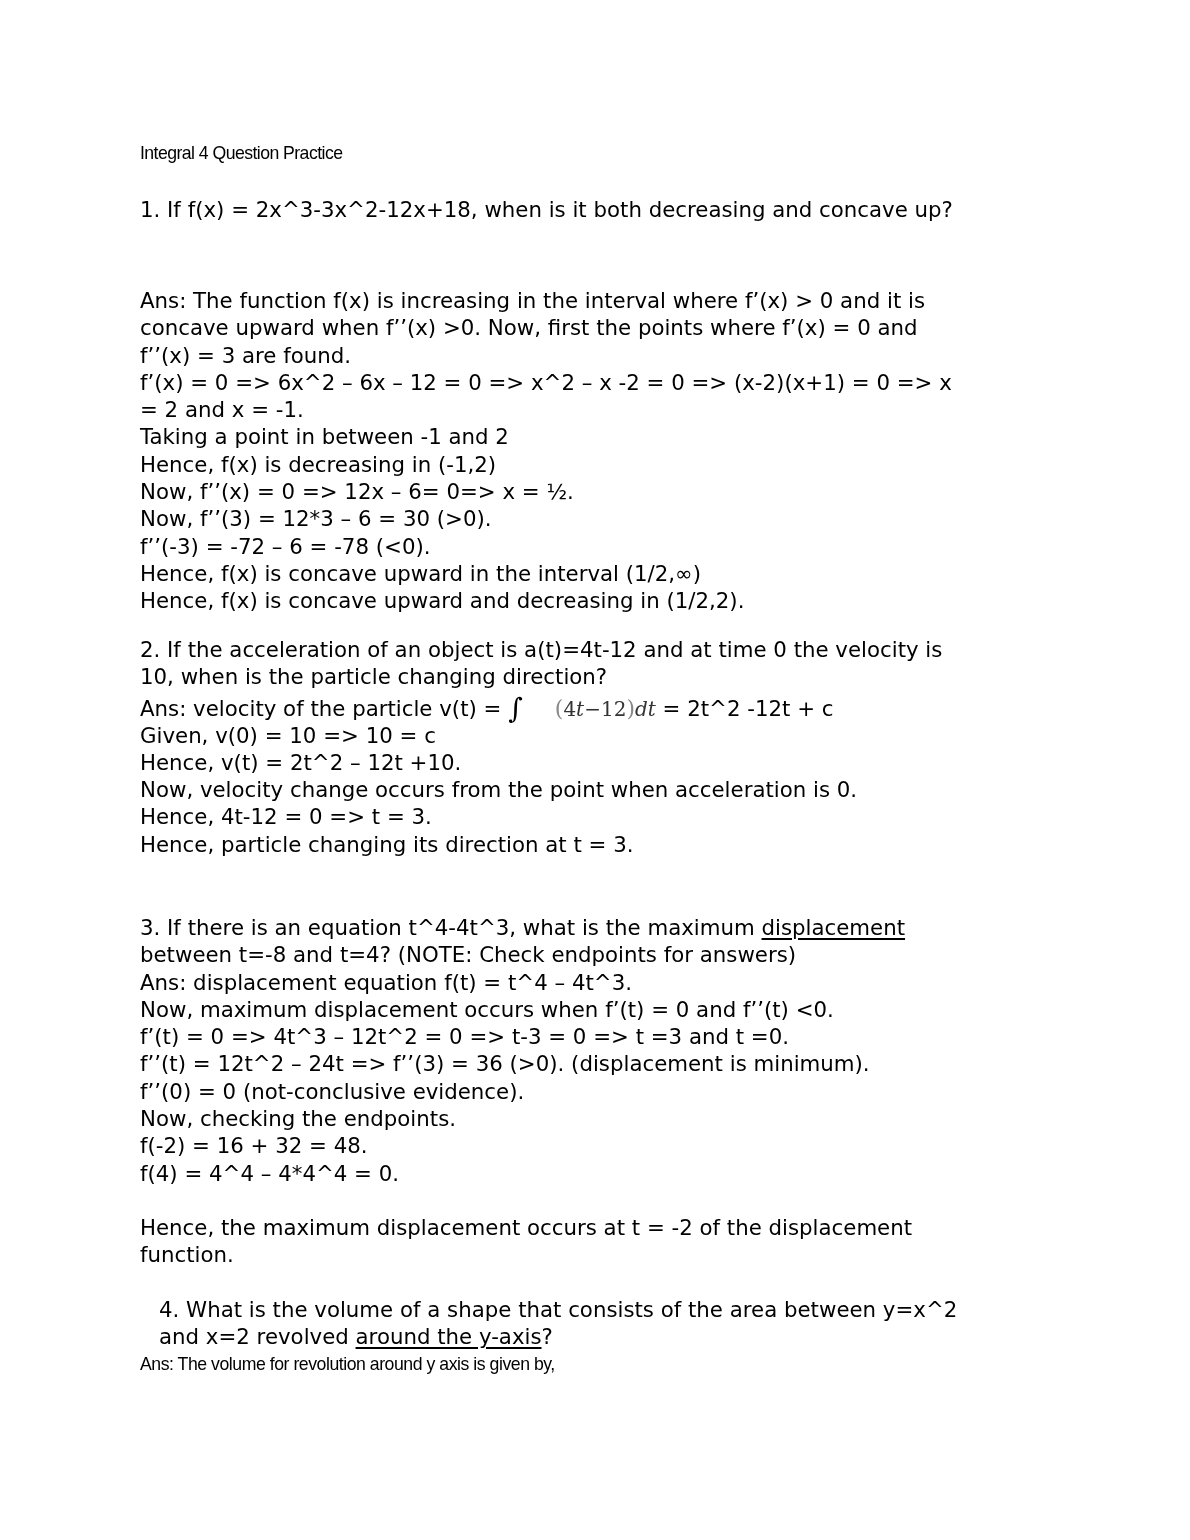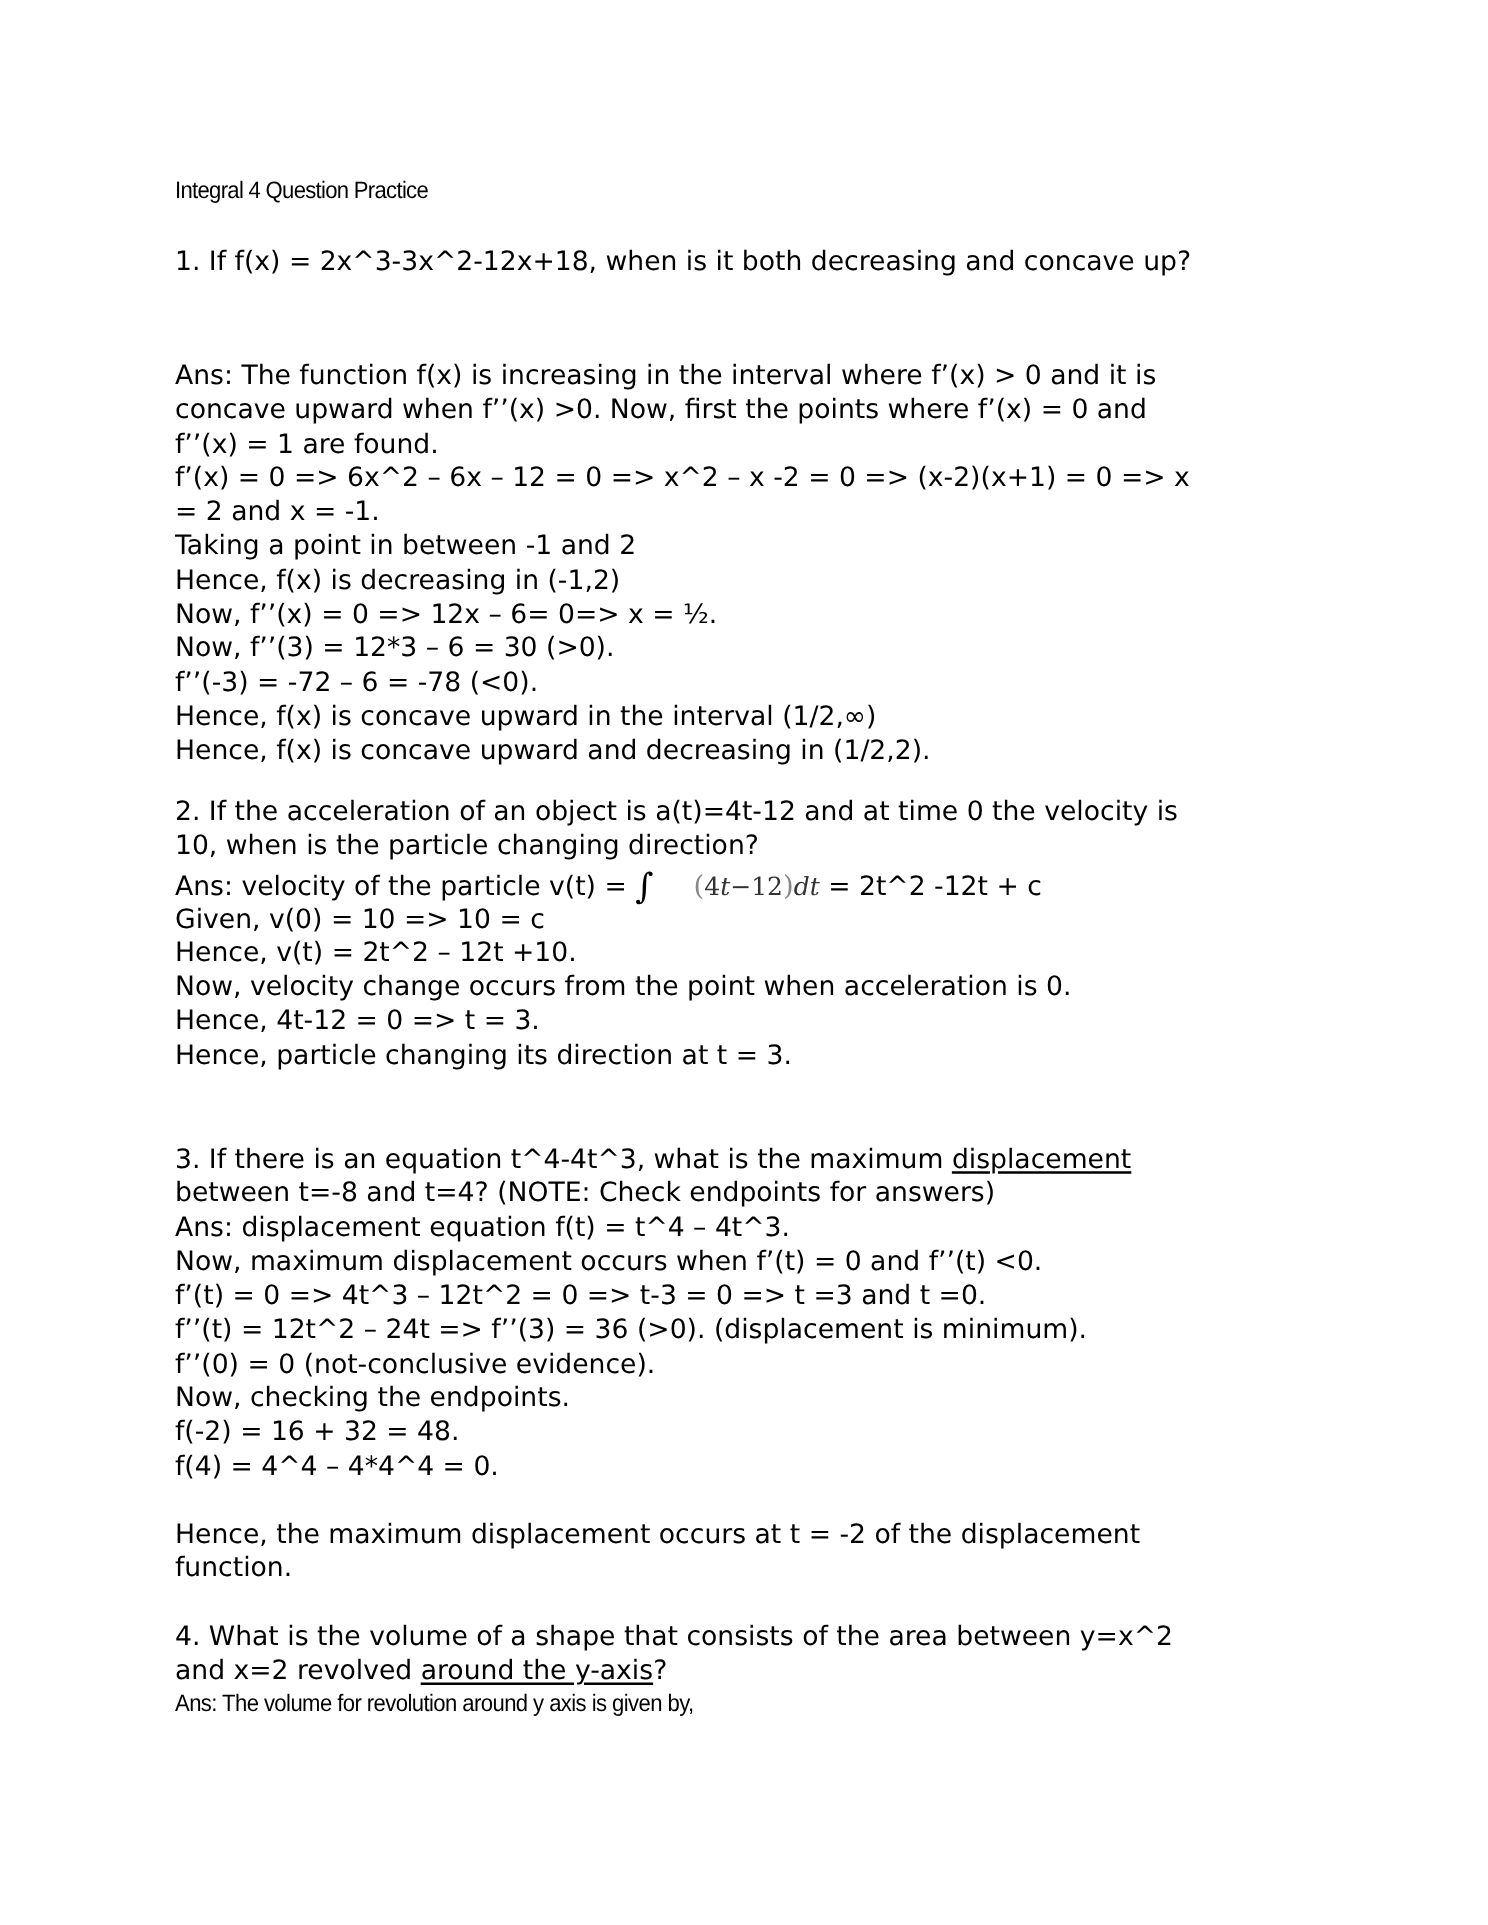--- a/index.html
+++ b/index.html
@@ -21,21 +21,21 @@
 <div class="page">
 
   <div class="title">Integral 4 Question Practice</div>
 
   <div class="blk" style="top:196px;">
     <span class="line">1. If f(x) = 2x^3-3x^2-12x+18, when is it both decreasing and concave up?</span>
   </div>
   <div class="blk" style="top:251px;margin-top:36px;">
     <span class="line">Ans: The function f(x) is increasing in the interval where f’(x) &gt; 0 and it is</span>
     <span class="line">concave upward when f’’(x) &gt;0. Now, first the points where f’(x)  = 0  and</span>
-    <span class="line">f’’(x) = 1 are found.</span>
+    <span class="line">f’’(x) = 3 are found.</span>
     <span class="line">f’(x) = 0 =&gt; 6x^2 – 6x – 12 = 0 =&gt; x^2 – x -2 = 0 =&gt; (x-2)(x+1) = 0 =&gt; x</span>
     <span class="line">= 2 and x = -1.</span>
     <span class="line">Taking a point in between -1 and 2</span>
     <span class="line">Hence, f(x) is decreasing in (-1,2)</span>
     <span class="line">Now, f’’(x) = 0 =&gt; 12x – 6= 0=&gt; x = ½.</span>
     <span class="line">Now, f’’(3) = 12*3 – 6 = 30 (&gt;0).</span>
     <span class="line">f’’(-3) = -72 – 6 = -78 (&lt;0).</span>
     <span class="line">Hence, f(x) is concave upward in the interval (1/2,∞)</span>
     <span class="line">Hence, f(x) is concave upward and decreasing in (1/2,2).</span>
   </div>
@@ -63,19 +63,19 @@
     <span class="line">f’’(0) = 0 (not-conclusive evidence).</span>
     <span class="line">Now, checking the endpoints.</span>
     <span class="line">f(-2) = 16 + 32 = 48.</span>
     <span class="line">f(4) = 4^4 – 4*4^4 = 0.</span>
   </div>
   <div class="blk" style="top:1214px;">
     <span class="line">Hence, the maximum displacement occurs at t = -2 of the displacement</span>
     <span class="line">function.</span>
   </div>
 
-  <div class="blk" style="top:1296px;">
+  <div class="blk" style="top:1296px;margin-left:19px;">
     <span class="line">4. What is the volume of a shape that consists of the area between y=x^2</span>
     <span class="line"><span>and x=2 revolved </span><span class="u">around the y-axis</span><span>?</span></span>
   </div>
   <div class="small" style="top:1353px;">Ans: The volume for revolution around y axis is given by,</div>
 
 </div>
 
 </body></html>

